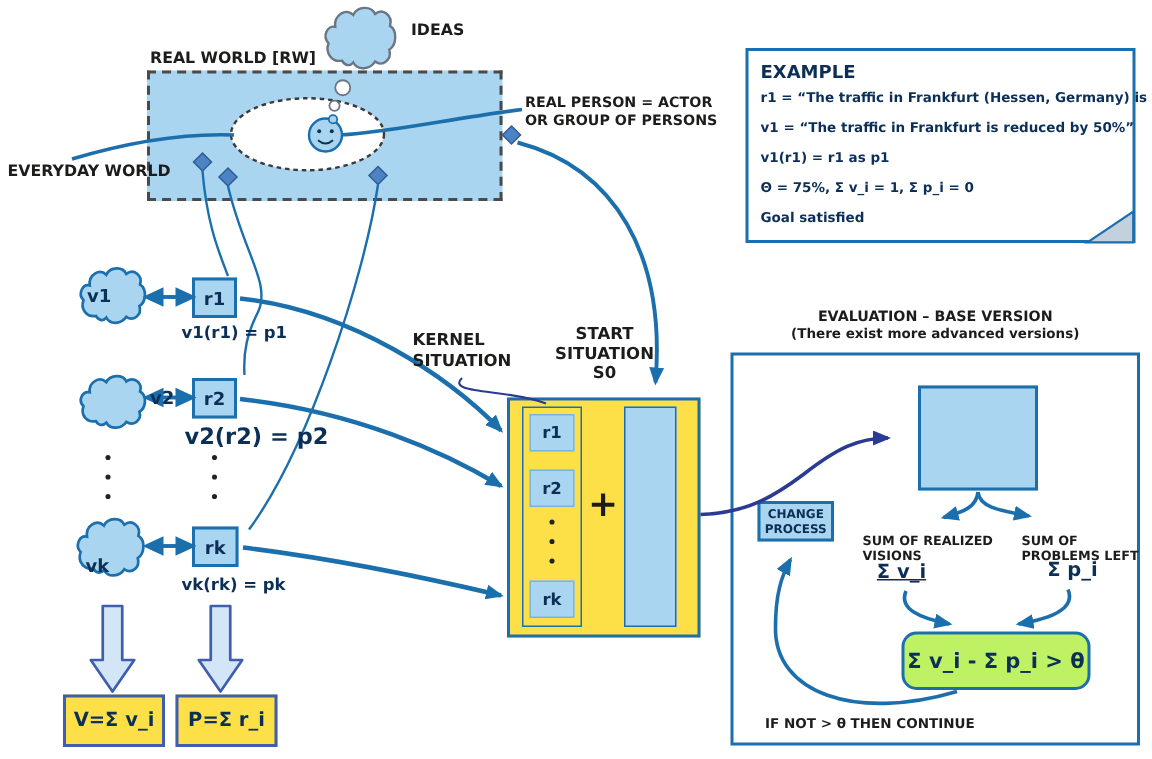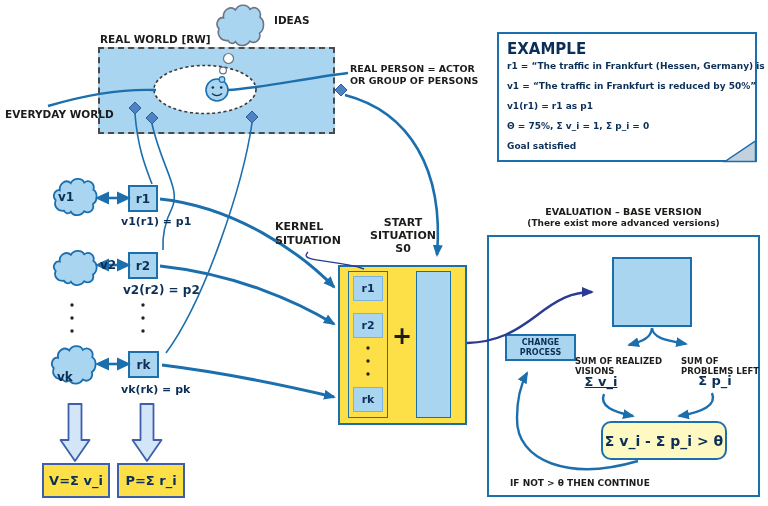--- a/index.html
+++ b/index.html
@@ -7,50 +7,50 @@
   #stage{position:relative;width:768px;height:506px;background:#fff;overflow:hidden;}
   .lbl{position:absolute;font-weight:bold;color:#1c1c1a;white-space:nowrap;z-index:3;line-height:1.18;}
   .navytxt{color:#0c2f57;}
   .ctr{text-align:center;}
   .bluebox{position:absolute;background:#a9d5f0;border:2px solid #1c6fad;z-index:1;display:flex;align-items:center;justify-content:center;font-weight:bold;color:#0c2f57;box-sizing:border-box;}
   .whitebox{position:absolute;background:#fde047;box-sizing:border-box;z-index:1;}
   .slot{position:absolute;background:#a9d5f0;border:1px solid #79b3e2;z-index:2;display:flex;align-items:center;justify-content:center;font-weight:bold;color:#0c2f57;box-sizing:border-box;}
   #rwbox{position:absolute;left:98px;top:47px;width:237px;height:87px;background:#a9d5f0;border:2px dashed #4a4a4a;box-sizing:border-box;z-index:0;}
   #examplebox{position:absolute;left:497px;top:32px;width:260px;height:130px;background:#fff;border:2px solid #1c6fad;box-sizing:border-box;z-index:1;}
   #evalbox{position:absolute;left:487px;top:235px;width:273px;height:262px;background:#fff;border:2px solid #1c6fad;box-sizing:border-box;z-index:0;}
-  #condbox{position:absolute;left:601px;top:421px;width:126px;height:39px;background:#fef9c3;border:2px solid #1c6fad;border-radius:10px;z-index:1;display:flex;align-items:center;justify-content:center;font-weight:bold;color:#0c2f57;font-size:14px;box-sizing:border-box;}
+  #condbox{position:absolute;left:601px;top:421px;width:126px;height:39px;background:#bef264;border:2px solid #1c6fad;border-radius:10px;z-index:1;display:flex;align-items:center;justify-content:center;font-weight:bold;color:#0c2f57;font-size:14px;box-sizing:border-box;}
   svg#overlay{position:absolute;left:0;top:0;z-index:2;pointer-events:none;}
 </style>
 </head>
 <body>
 
 <div id="stage">
 
   <div id="rwbox"></div>
   <div class="lbl" style="left:100px;top:33px;font-size:10.5px;">REAL WORLD [RW]</div>
   <div class="lbl" style="left:274px;top:14px;font-size:10.5px;">IDEAS</div>
   <div class="lbl" style="left:5px;top:108px;font-size:10.5px;">EVERYDAY WORLD</div>
   <div class="lbl" style="left:350px;top:63px;font-size:9.5px;">REAL PERSON = ACTOR</div>
   <div class="lbl" style="left:350px;top:75px;font-size:9.5px;">OR GROUP OF PERSONS</div>
 
   <div id="examplebox"></div>
-  <div class="lbl navytxt" style="left:507px;top:41px;font-size:15px;">EXAMPLE</div>
+  <div class="lbl navytxt" style="left:507px;top:41px;font-size:12px;">EXAMPLE</div>
   <div class="lbl navytxt" style="left:507px;top:61px;font-size:9px;">r1 = “The traffic in Frankfurt (Hessen, Germany) is dense”</div>
   <div class="lbl navytxt" style="left:507px;top:81px;font-size:9px;">v1 = “The traffic in Frankfurt is reduced by 50%”</div>
   <div class="lbl navytxt" style="left:507px;top:101px;font-size:9px;">v1(r1) = r1 as p1</div>
   <div class="lbl navytxt" style="left:507px;top:121px;font-size:9px;">Θ = 75%, Σ v_i = 1, Σ p_i = 0</div>
   <div class="lbl navytxt" style="left:507px;top:141px;font-size:9px;">Goal satisfied</div>
 
   <div class="lbl navytxt" style="left:58px;top:190px;width:36px;font-size:12px;">v1</div>
   <div class="bluebox" style="left:128px;top:185px;width:30px;height:27px;font-size:12px;">r1</div>
   <div class="lbl navytxt" style="left:121px;top:216px;font-size:11px;">v1(r1) = p1</div>
 
   <div class="lbl navytxt" style="left:58px;top:258px;width:36px;font-size:12px;margin-left:42px;">v2</div>
   <div class="bluebox" style="left:128px;top:252px;width:30px;height:27px;font-size:12px;">r2</div>
-  <div class="lbl navytxt" style="left:123px;top:283px;font-size:12px;">v2(r2) = p2</div>
+  <div class="lbl navytxt" style="left:123px;top:283px;font-size:15px;">v2(r2) = p2</div>
 
   <div class="lbl navytxt" style="left:57px;top:357px;width:36px;font-size:12px;margin-top:13px;">vk</div>
   <div class="bluebox" style="left:128px;top:351px;width:31px;height:27px;font-size:12px;">rk</div>
   <div class="lbl navytxt" style="left:121px;top:384px;font-size:11px;">vk(rk) = pk</div>
 
   <div class="whitebox" style="left:42px;top:463px;width:68px;height:35px;border:2px solid #3f5fae;display:flex;align-items:center;justify-content:center;font-weight:bold;color:#0c2f57;font-size:13px;">V=Σ v_i</div>
   <div class="whitebox" style="left:117px;top:463px;width:68px;height:35px;border:2px solid #3f5fae;display:flex;align-items:center;justify-content:center;font-weight:bold;color:#0c2f57;font-size:13px;">P=Σ r_i</div>
 
   <div class="lbl" style="left:275px;top:221px;font-size:11px;">KERNEL</div>
   <div class="lbl" style="left:275px;top:235px;font-size:11px;">SITUATION</div>
@@ -63,21 +63,21 @@
   <div class="slot" style="left:353px;top:276px;width:30px;height:25px;font-size:11px;">r1</div>
   <div class="slot" style="left:353px;top:313px;width:30px;height:25px;font-size:11px;">r2</div>
   <div class="slot" style="left:353px;top:387px;width:30px;height:25px;font-size:11px;">rk</div>
   <div class="lbl ctr" style="left:392px;top:322px;width:20px;font-size:24px;">+</div>
   <div class="slot" style="left:416px;top:271px;width:35px;height:147px;border:1.6px solid #1c6fad;"></div>
 
   <div class="lbl ctr" style="left:487px;top:206px;width:273px;font-size:9.5px;">EVALUATION – BASE VERSION</div>
   <div class="lbl ctr" style="left:487px;top:218px;width:273px;font-size:9px;">(There exist more advanced versions)</div>
   <div id="evalbox"></div>
   <div class="bluebox" style="left:612px;top:257px;width:80px;height:70px;"></div>
-  <div class="bluebox" style="left:505px;top:334px;width:71px;height:27px;flex-direction:column;font-size:8px;line-height:1.2;">
+  <div class="bluebox" style="left:505px;top:334px;width:51px;height:27px;flex-direction:column;font-size:8px;line-height:1.2;">
     <span>CHANGE</span>
     <span>PROCESS</span>
   </div>
   <div class="lbl" style="left:575px;top:356px;font-size:8.5px;">SUM OF REALIZED</div>
   <div class="lbl" style="left:575px;top:366px;font-size:8.5px;">VISIONS</div>
   <div class="lbl ctr navytxt" style="left:576px;top:374px;width:50px;font-size:13px;text-decoration:underline;">Σ v_i</div>
   <div class="lbl" style="left:681px;top:356px;font-size:8.5px;">SUM OF</div>
   <div class="lbl" style="left:681px;top:366px;font-size:8.5px;">PROBLEMS LEFT</div>
   <div class="lbl ctr navytxt" style="left:691px;top:373px;width:48px;font-size:13px;">Σ p_i</div>
   <div id="condbox">Σ v_i - Σ p_i &gt; θ</div>

